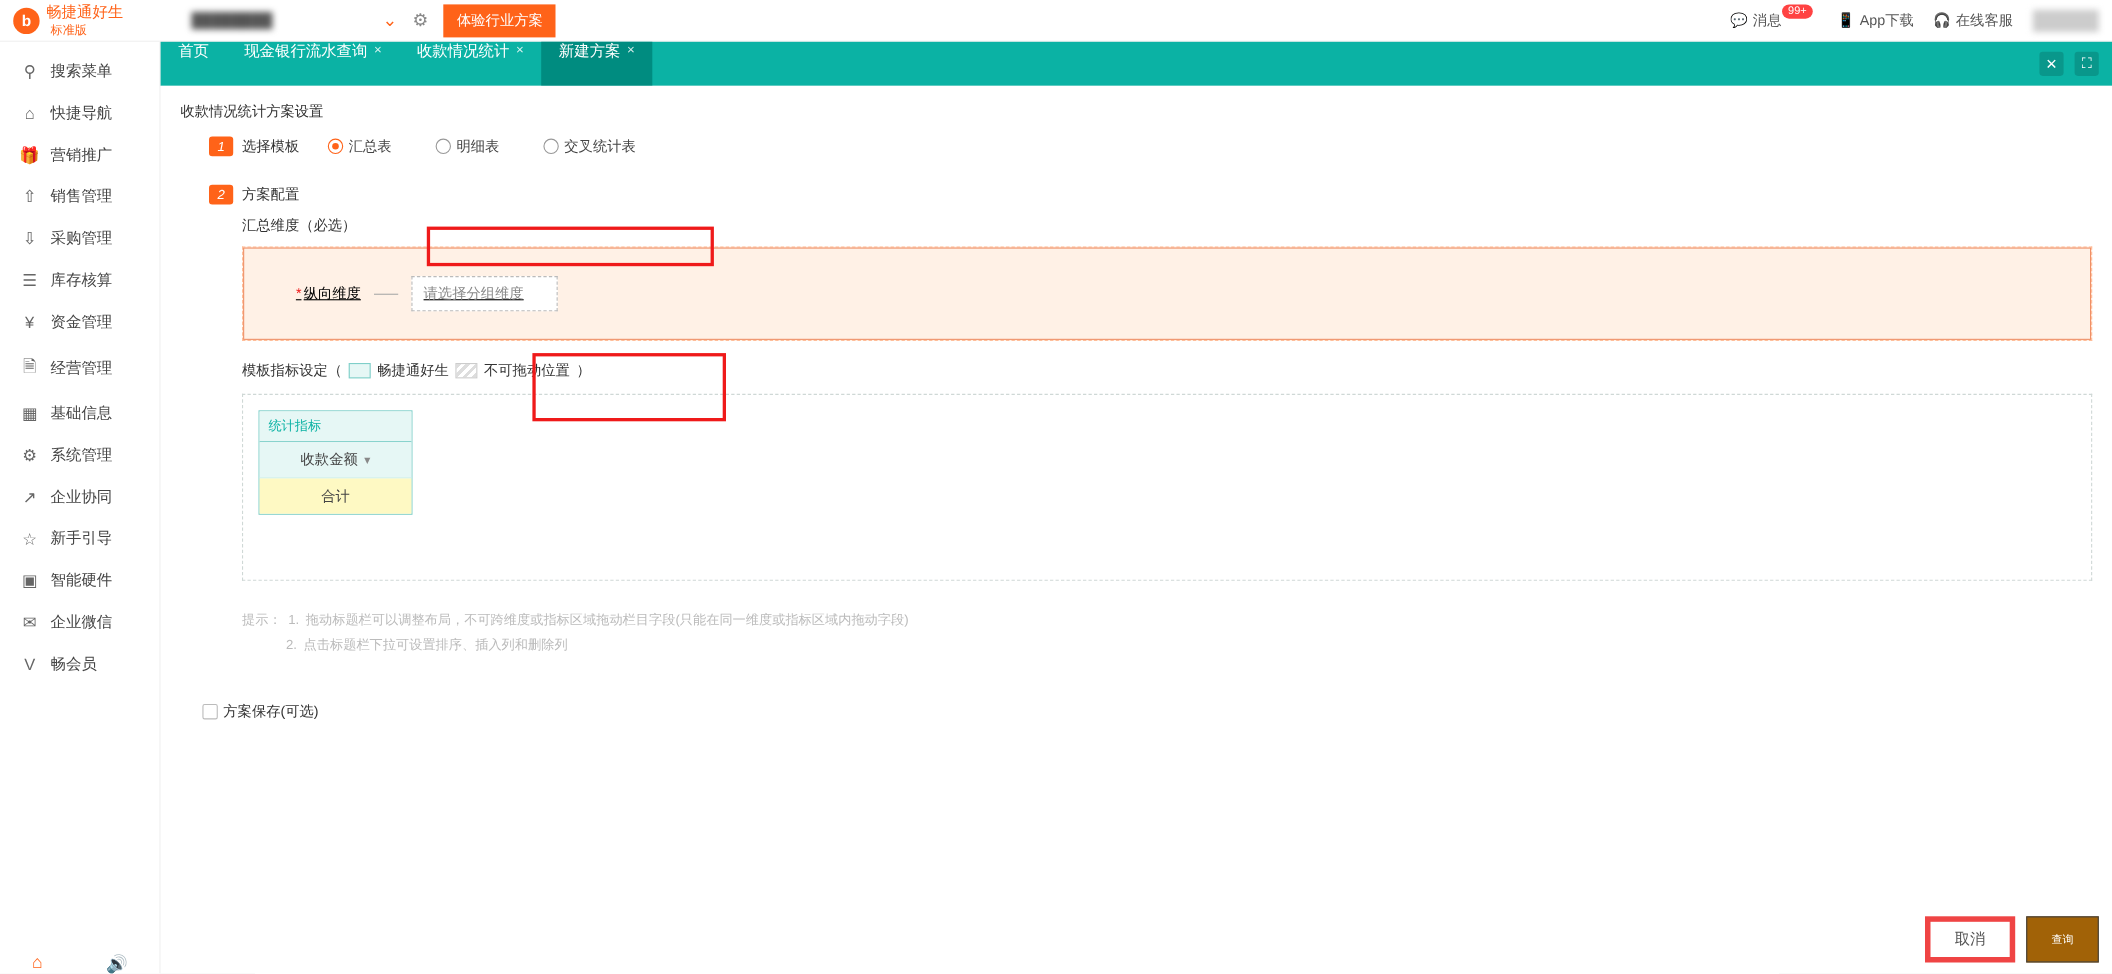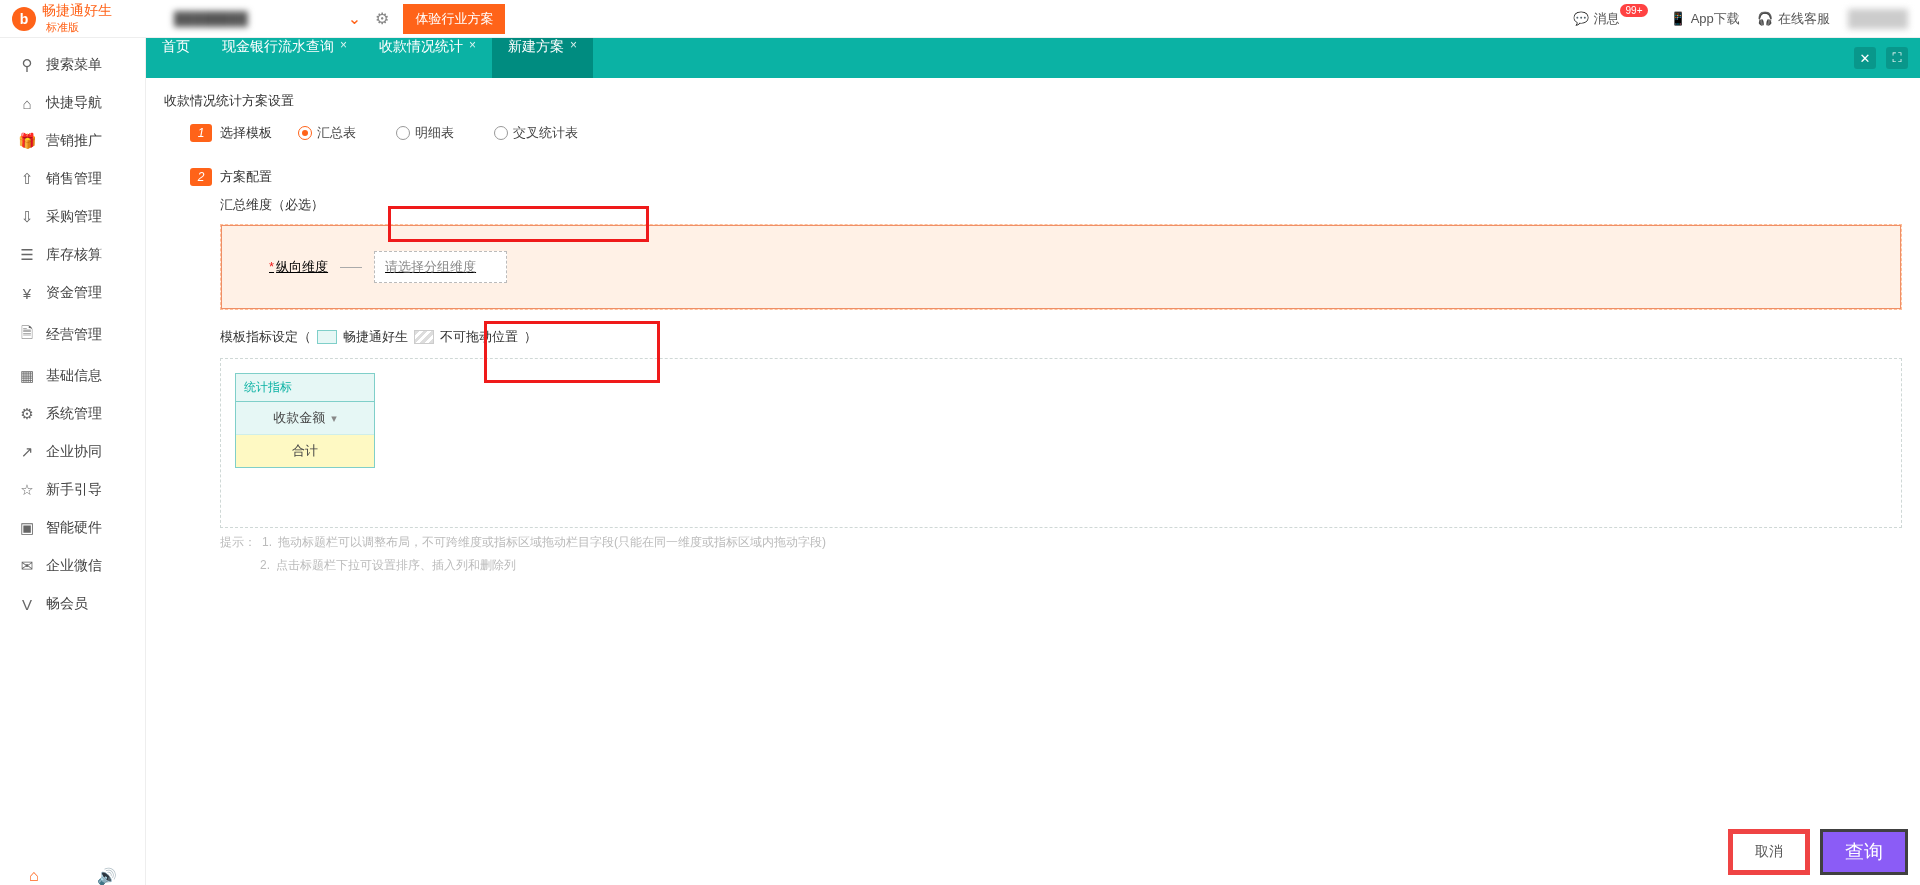--- a/index.html
+++ b/index.html
@@ -63,30 +63,30 @@
     .swatch { width:20px; height:14px; display:inline-block; border:1px solid #7fcfc9; background:#e6f7f5;}
     .swatch.hatch { background: repeating-linear-gradient(135deg,#ddd 0 3px,#fff 3px 6px); border-color:#ccc;}
 
     .dashed-block2 { border:1px dashed #cfd8d6; padding:14px; position:relative; min-height:170px;}
     .metric-card { border:1px solid #7fcfc9; width:140px; background:#fff;}
     .metric-head { background:#e6f7f5; color:#0bb2a4; font-size:12px; padding:5px 8px; border-bottom:1px solid #7fcfc9;}
     .metric-row { font-size:13px; color:#444; padding:7px 8px; text-align:center; border-bottom:1px solid #cfeeea; background:#e6f7f5; display:flex; justify-content:center; align-items:center; gap:6px;}
     .metric-row:last-child { border-bottom:none; background:#fef9c3;}
     .chev-dn { color:#888; font-size:11px;}
 
-    .tips { font-size:12px; color:#bbb; margin-top:3px; line-height:1.9;}
+    .tips { font-size:12px; color:#bbb; margin-top:24px; line-height:1.9;}
     .tip-line { display:flex; gap:6px;}
     .tip-head { min-width:34px;}
 
     .save-row { margin-top:40px; margin-left:20px; font-size:13px; color:#333; display:flex; align-items:center; gap:5px;}
     .chk { width:14px; height:14px; border:1px solid #bbb; display:inline-block; border-radius:2px;}
 
     .footer-btns { position:absolute; right:12px; bottom:0; padding:10px 0; display:flex; gap:10px; background:#fff;}
     .btn-plain { background:#fff; border:5px solid #ef4444; padding:7px 22px; font-size:14px; color:#555; cursor:pointer;}
-    .btn-primary { background:#8b5cf6; border:3px solid #404040; color:#fff; padding:7px 22px; font-size:19px; cursor:pointer;}
+    .btn-primary { background:#a16207; border:1px solid #404040; color:#fff; padding:7px 22px; font-size:10px; cursor:pointer;}
   </style>
 </head>
 <body>
 
 <div class="topbar">
   <div class="logo-wrap">
     <div class="logo-circle">b</div>
     <div>
       <div class="logo-text">畅捷通好生</div>
       <div class="edition">标准版</div>
@@ -267,20 +267,24 @@
             <span>拖动标题栏可以调整布局，不可跨维度或指标区域拖动栏目字段(只能在同一维度或指标区域内拖动字段)</span>
           </div>
           <div class="tip-line">
             <span class="tip-head"></span>
             <span>2.</span>
             <span>点击标题栏下拉可设置排序、插入列和删除列</span>
           </div>
         </div>
       </div>
 
+      <div class="save-row">
+        <span class="chk"></span>
+        <span>方案保存(可选)</span>
+      </div>
 
       <div class="footer-btns">
         <button class="btn-plain">取消</button>
         <button class="btn-primary">查询</button>
       </div>
 
       <div class="hl-box1"></div>
       <div class="hl-box2"></div>
     </div>
   </div>

